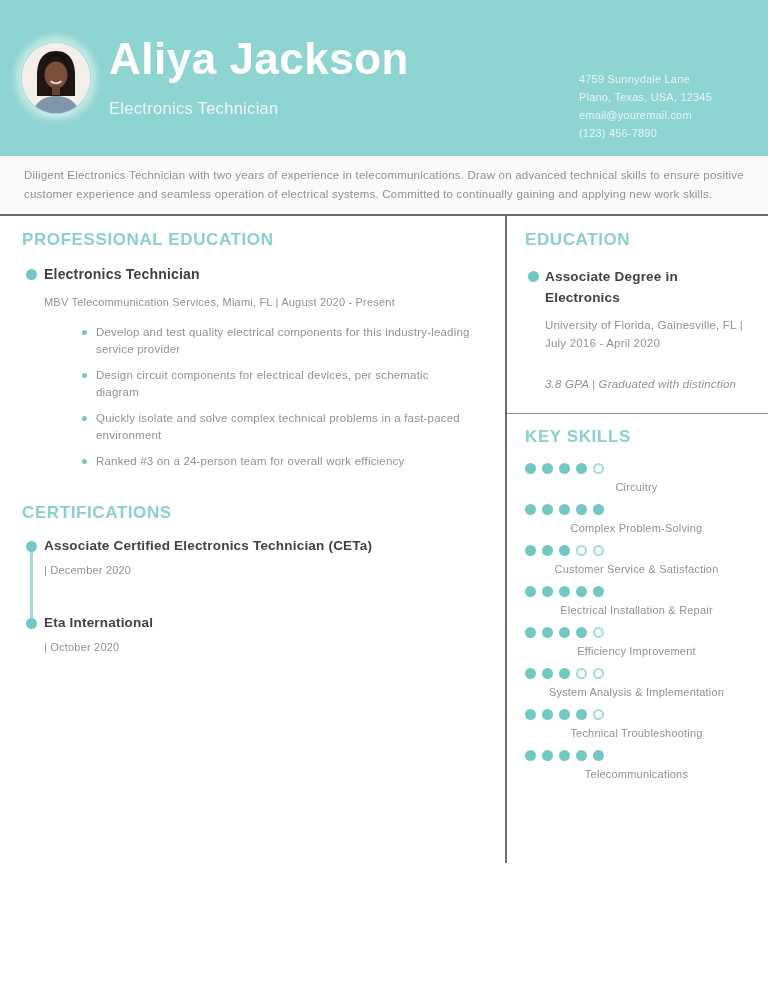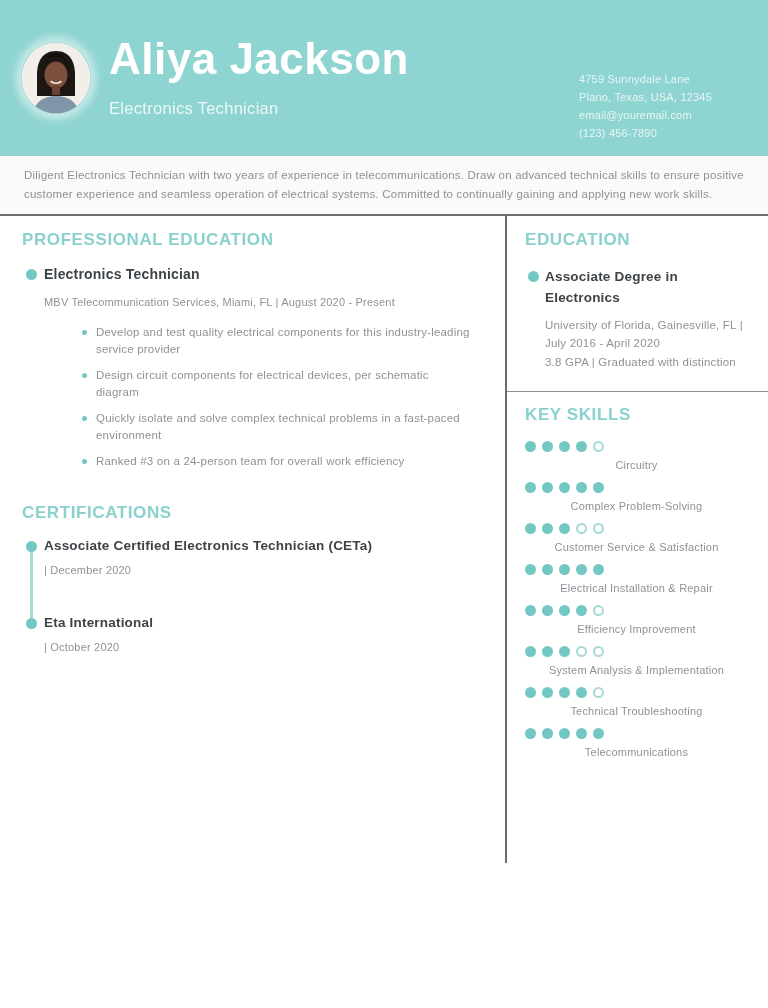--- a/index.html
+++ b/index.html
@@ -78,21 +78,21 @@
   .cert-list{position:relative;}
   .cert-line{position:absolute;left:8px;top:12px;width:2.5px;height:72px;background:var(--accent-light);}
   .cert-item{margin-bottom:36px;}
   .cert-item .item-title{font-size:13.5px;}
   .cert-item .item-meta{margin-top:7px;font-size:11px;}
 
   
   .edu-item .item-title{font-size:13.5px;line-height:1.6;padding-left:20px;}
   .edu-item .item-title::before{left:3px;top:5px;}
   .edu-item .item-meta{padding-left:20px;margin-top:7px;font-size:11.5px;line-height:1.6;}
-  .edu-item .edu-gpa{margin-top:0;}
+  .edu-item .edu-gpa{margin-top:22px;font-style:italic;}
   .edu-divider{border-top:1.5px solid var(--subdivider);margin:20px -20px 14px -18px;}
 
   
   .skills-wrap{margin-top:0;}
   .skill{margin-bottom:10px;text-align:center;}
   .dots{display:flex;gap:6px;margin-bottom:7px;}
   .dot{width:11px;height:11px;border-radius:50%;}
   .dot.filled{background:var(--accent);}
   .dot.empty{border:2px solid var(--accent-light);background:#fff;}
   .skill-label{font-size:11px;color:var(--body-text);letter-spacing:.2px;line-height:13px;}

